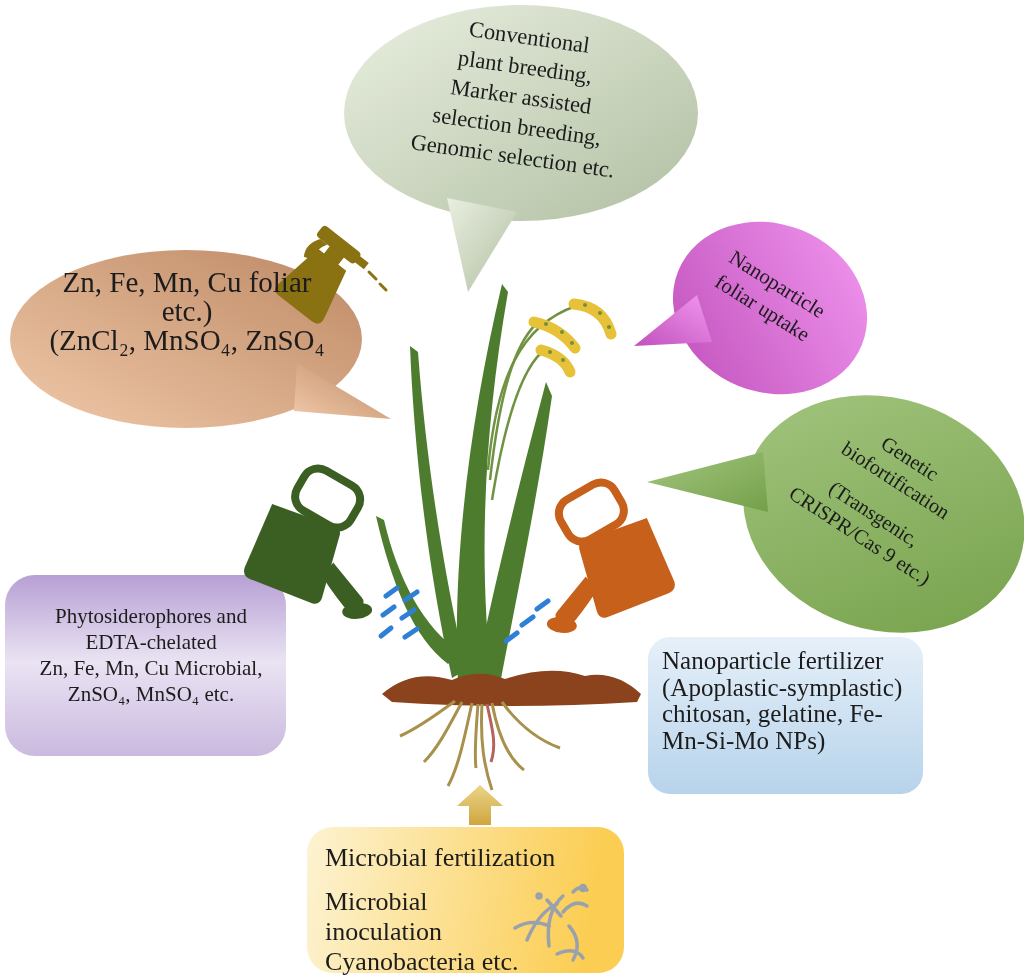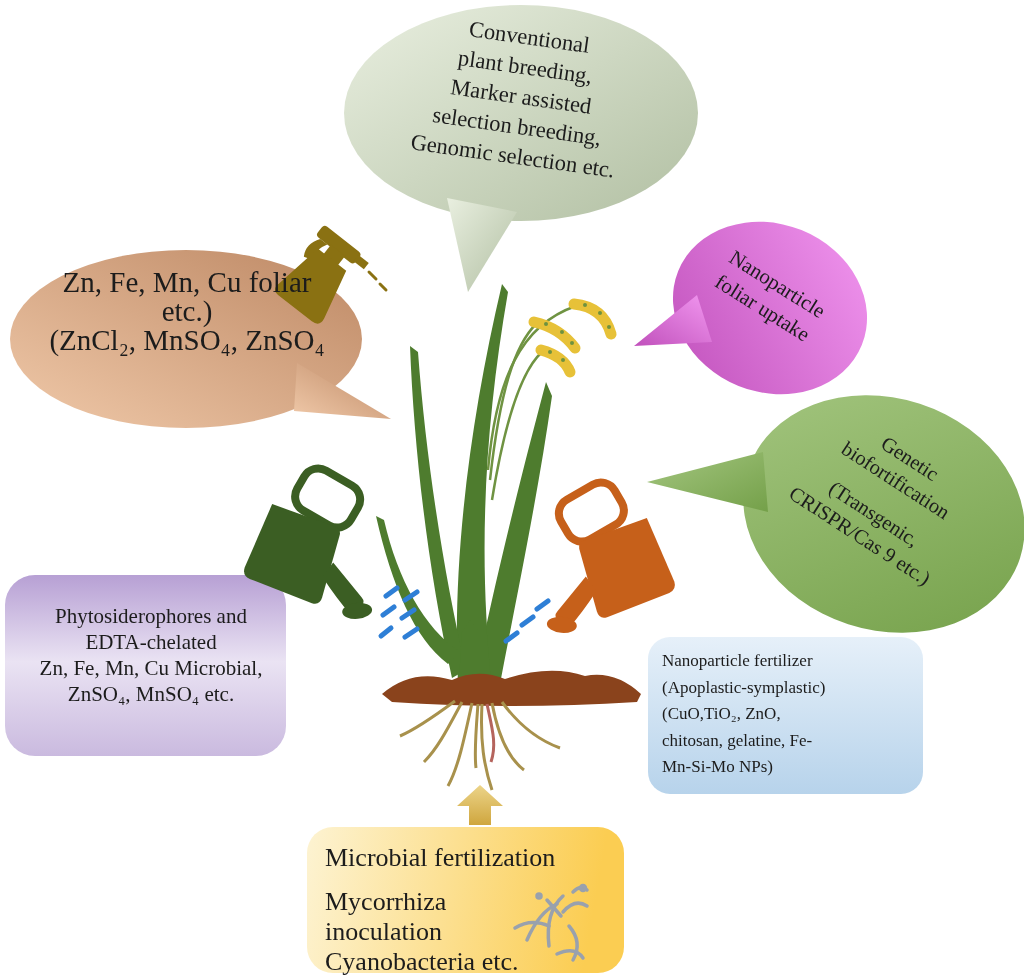--- a/index.html
+++ b/index.html
@@ -18,21 +18,21 @@
   #box-microbial{left:307px;top:827px;width:317px;height:146px;border-radius:26px;
     background:linear-gradient(100deg,var(--yellow-left) 0%,var(--yellow-right) 88%);}
   #txt-breeding{left:356px;top:22px;width:330px;font-size:22.5px;line-height:30px;
     transform:rotate(8deg);transform-origin:center;}
   #txt-foliar{left:28px;top:268px;width:318px;font-size:29px;line-height:29px;}
   #txt-nano-uptake{left:672px;top:268px;width:196px;font-size:21px;line-height:28px;
     transform:rotate(32deg);transform-origin:center;}
   #txt-genetic{left:765px;top:438px;width:240px;font-size:20.5px;line-height:26px;
     transform:rotate(33deg);transform-origin:center;}
   #txt-chelated{left:5px;top:603px;width:292px;font-size:21px;line-height:26px;}
-  #txt-nano{left:662px;top:648px;width:250px;font-size:17px;line-height:26.5px;}
+  #txt-nano{left:662px;top:648px;width:250px;font-size:25px;line-height:26.5px;}
   #txt-microbial{left:325px;top:840px;width:285px;font-size:26px;}
   #txt-microbial .list{margin-top:12px;line-height:30px;}
   .gap{height:14px;}
 </style>
 </head>
 <body>
 
 <div id="stage">
 
   <svg id="layer-bubbles" width="1024" height="975" viewBox="0 0 1024 975">
@@ -216,27 +216,26 @@
   <div class="textblock center" id="txt-chelated">
     <div>Phytosiderophores and</div>
     <div>EDTA-chelated</div>
     <div>Zn, Fe, Mn, Cu Microbial,</div>
     <div>ZnSO₄, MnSO₄ etc.</div>
   </div>
 
   <div class="textblock" id="txt-nano">
     <div>Nanoparticle fertilizer</div>
     <div>(Apoplastic-symplastic)</div>
-    <div>(CuO,TiO₂, ZnO,</div>
     <div>chitosan, gelatine, Fe-</div>
     <div>Mn-Si-Mo NPs)</div>
   </div>
 
   <div class="textblock" id="txt-microbial">
     <div>Microbial fertilization</div>
     <div class="list">
-      <div>Mycorrhiza</div>
+      <div>Microbial</div>
       <div>inoculation</div>
       <div>Cyanobacteria  etc.</div>
     </div>
   </div>
 
 </div>
 
 </body></html>

